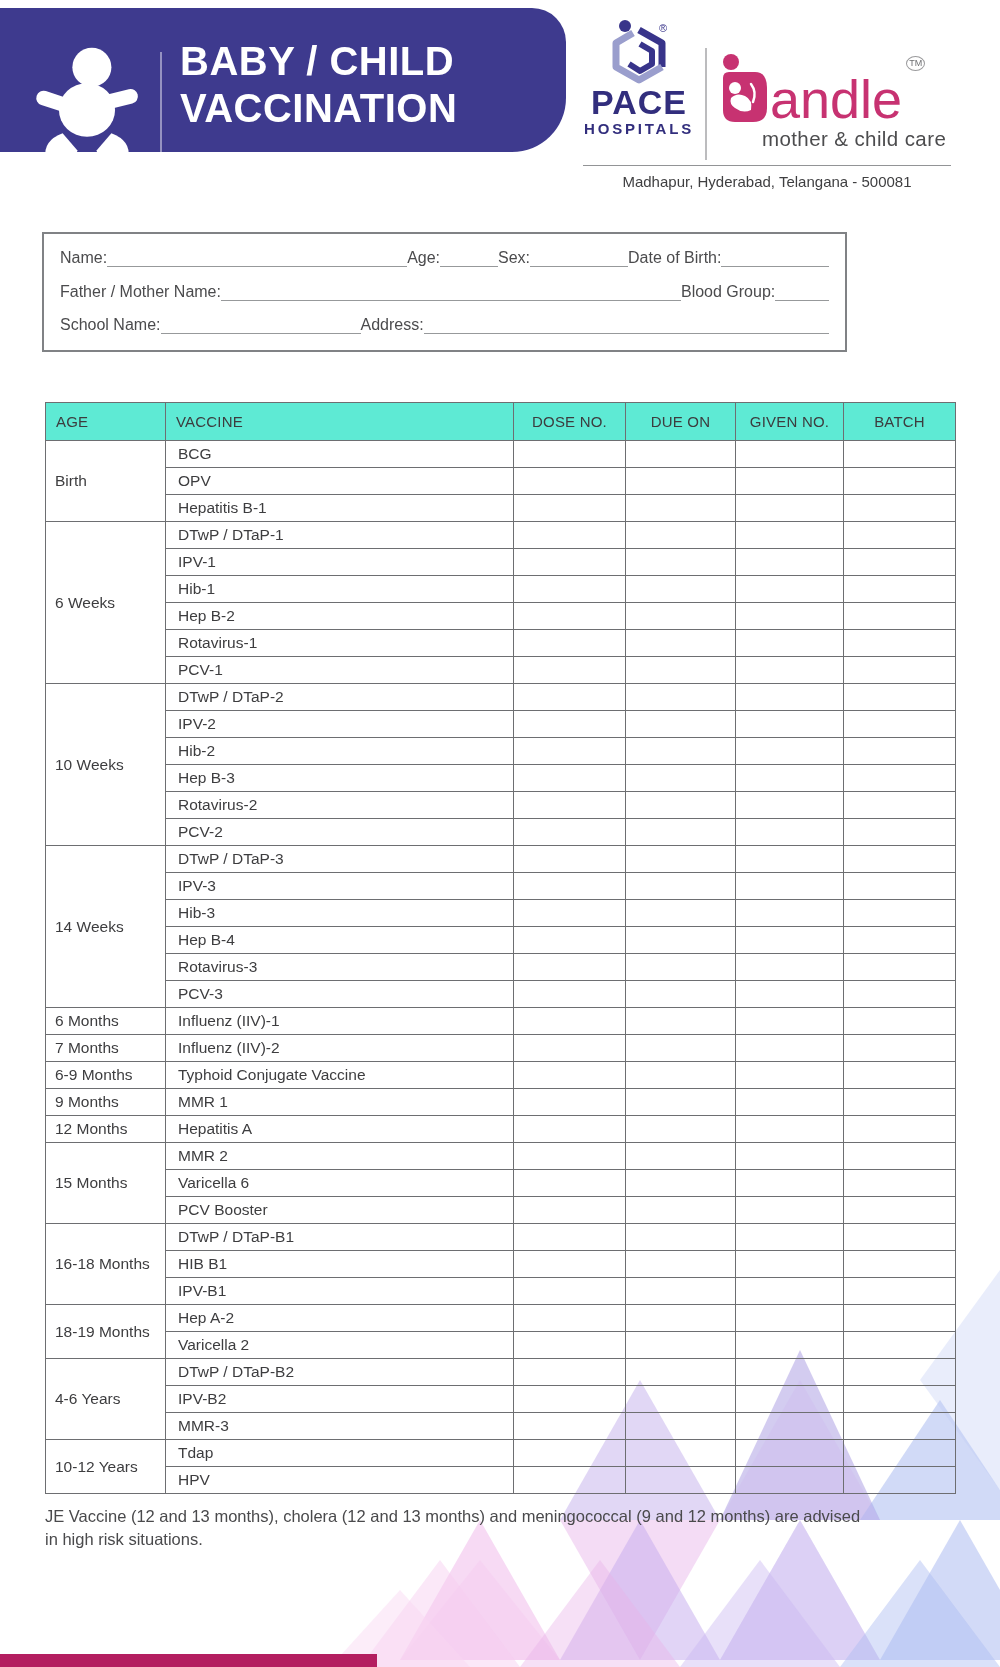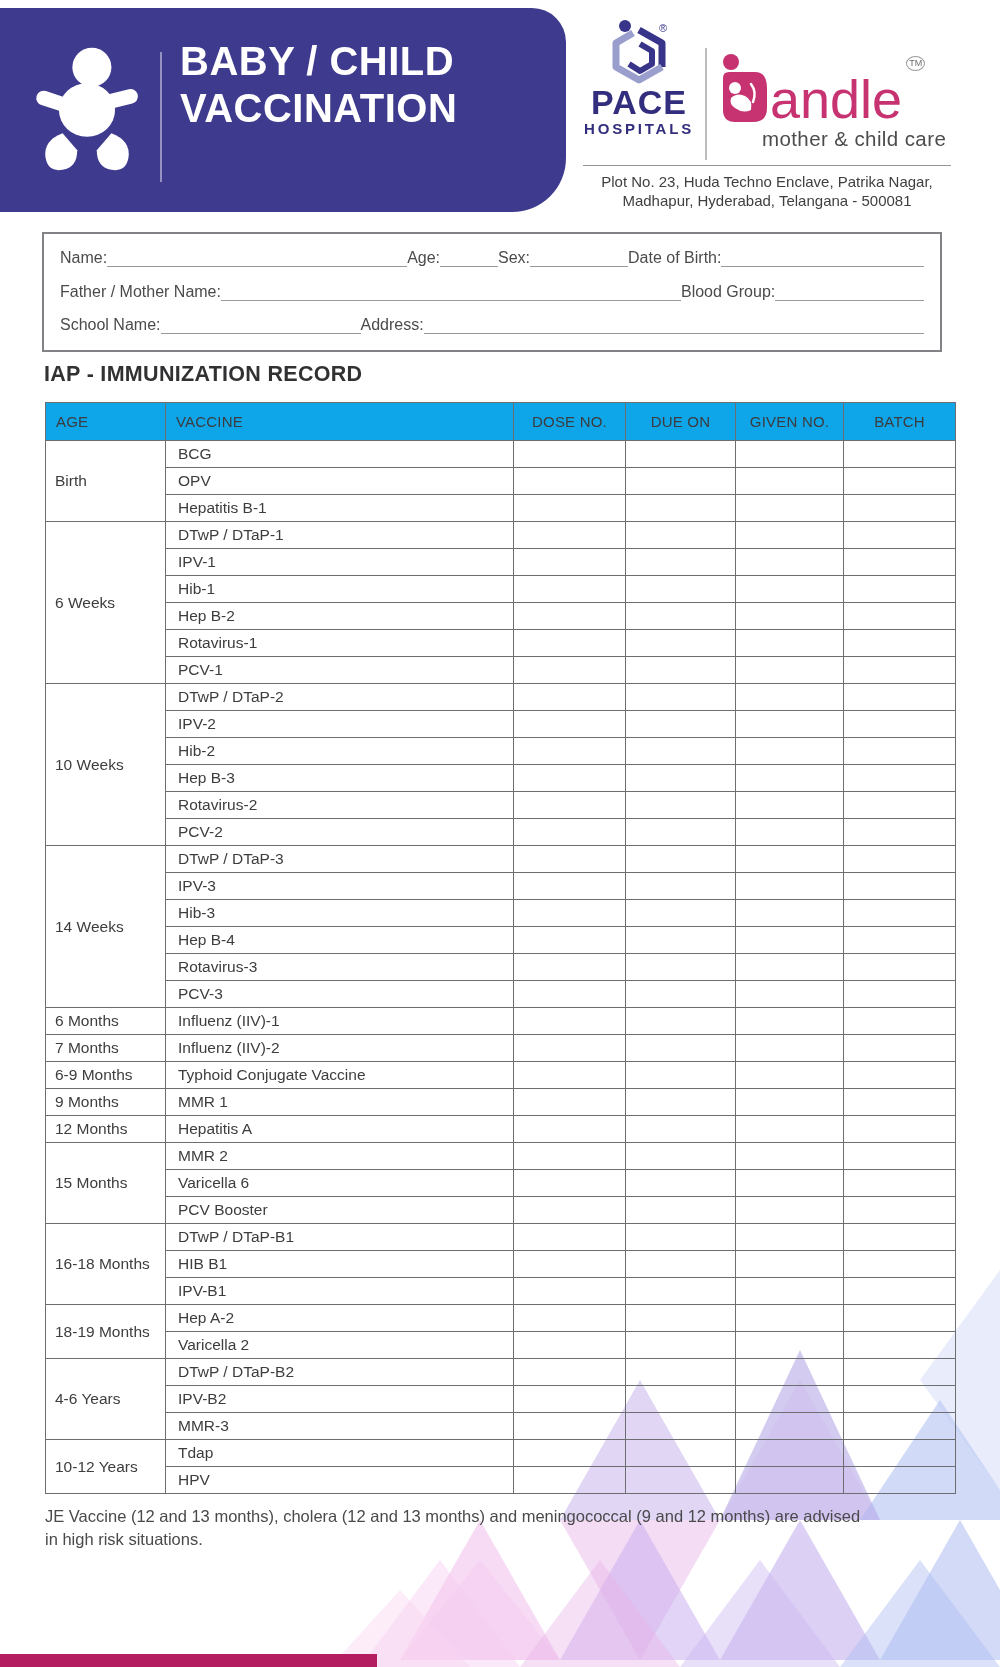--- a/index.html
+++ b/index.html
@@ -4,21 +4,21 @@
 <style>
   html,body{margin:0;padding:0;background:#ffffff;}
   .page{
     position:relative;width:1000px;height:1667px;background:#ffffff;overflow:hidden;
     font-family:"Liberation Sans", sans-serif;color:#414042;
   }
   
   .decor{position:absolute;left:330px;top:1230px;width:670px;height:437px;z-index:0;}
   
   .banner{
-    position:absolute;left:0;top:8px;width:566px;height:204px;
+    position:absolute;left:0;top:8px;width:566px;height:144px;
     background:#3e3a8e;border-radius:0 34px 54px 0;z-index:2;
   }
   .baby-icon{position:absolute;left:26px;top:34px;width:122px;height:136px;}
   .banner-divider{position:absolute;left:160px;top:44px;width:2px;height:130px;background:rgba(255,255,255,.45);}
   .banner-title{
     position:absolute;left:180px;top:30px;color:#ffffff;font-weight:bold;
     font-size:40px;line-height:47px;letter-spacing:.5px;white-space:nowrap;
   }
   
   .brand{position:absolute;left:583px;top:14px;width:372px;height:196px;z-index:2;}
@@ -31,40 +31,40 @@
   .dandle-logo{position:absolute;left:134px;top:40px;width:238px;}
   .dandle-row{display:flex;align-items:flex-end;}
   .dandle-glyph{width:52px;height:70px;flex:0 0 auto;}
   .dandle-name{font-size:54px;font-weight:normal;color:#c73271;line-height:50px;letter-spacing:0px;margin-left:1px;}
   .dandle-tm{font-size:9px;color:#6d6e71;border:1px solid #9a9a9c;border-radius:50%;padding:2px 2px;align-self:flex-start;margin-left:4px;margin-top:2px;line-height:9px;}
   .dandle-tagline{font-size:20.5px;color:#4c4c4e;margin-top:3px;letter-spacing:.4px;margin-left:45px;}
   .brand-rule{position:absolute;left:0;top:151px;width:368px;height:1px;background:#929496;}
   .brand-address{position:absolute;left:0;top:158px;width:368px;text-align:center;font-size:15px;line-height:19px;color:#3f3f41;}
   
   .patient-box{
-    position:absolute;left:42px;top:232px;width:900px;height:120px;border:2px solid #808285;
+    position:absolute;left:42px;top:232px;width:805px;height:120px;border:2px solid #808285;
     z-index:2;background:#ffffff;box-sizing:border-box;
     display:flex;flex-direction:column;justify-content:space-evenly;padding:0 16px;
   }
   .p-row{display:flex;align-items:flex-end;font-size:16px;color:#4b4b4d;}
   .p-label{white-space:nowrap;padding-bottom:1px;}
   .p-line{border-bottom:1px solid #97999b;height:17px;margin-bottom:1px;}
   
   .record-title{
     position:absolute;left:44px;top:362px;font-size:21.5px;font-weight:800;color:#313133;
     letter-spacing:.3px;z-index:2;
   }
   
   .rec-table{
     position:absolute;left:45px;top:402px;width:910px;border-collapse:collapse;table-layout:fixed;
     z-index:2;font-size:15.5px;color:#3d3d3f;
   }
   .rec-table th,.rec-table td{border:1px solid #6d6e71;box-sizing:border-box;}
   .rec-table th{
-    background:#0ea5e9;height:38px;font-weight:500;text-align:left;padding:0 0 0 10px;
+    background:#5eead4;height:38px;font-weight:500;text-align:left;padding:0 0 0 10px;
     font-size:15px;color:#3c3c3e;letter-spacing:.2px;
   }
   .rec-table th.c-center{text-align:center;padding:0;}
   .rec-table td{height:27px;background:transparent;padding:0;}
   .age-cell{padding-left:9px !important;vertical-align:middle;}
   .vaccine-cell{padding-left:12px !important;vertical-align:middle;}
   
   .note{
     position:absolute;left:45px;top:1505px;width:820px;font-size:16.5px;line-height:23px;
     color:#4a4a4c;z-index:2;
@@ -139,21 +139,20 @@
           <path d="M14 44 Q20 38 28 42 Q36 46 34 56 Q26 60 18 54 Q12 50 14 44 Z" fill="#ffffff"></path>
           <path d="M34 30 Q40 38 36 48" fill="none" stroke="#ffffff" stroke-width="2.5" stroke-linecap="round"></path>
         </svg>
         <span class="dandle-name">andle</span>
         <span class="dandle-tm">TM</span>
       </div>
       <div class="dandle-tagline">mother &amp; child care</div>
     </div>
     <div class="brand-rule"></div>
     <div class="brand-address">
-      <div>Plot No. 23, Huda Techno Enclave, Patrika Nagar,</div>
       <div>Madhapur, Hyderabad, Telangana - 500081</div>
     </div>
   </div>
 
   <div class="patient-box">
     <div class="p-row">
       <span class="p-label">Name:</span>
       <span class="p-line" style="width:300px"></span>
       <span class="p-label">Age:</span>
       <span class="p-line" style="width:58px"></span>
@@ -169,21 +168,20 @@
       <span class="p-line" style="flex:1"></span>
     </div>
     <div class="p-row">
       <span class="p-label">School Name:</span>
       <span class="p-line" style="width:200px"></span>
       <span class="p-label">Address:</span>
       <span class="p-line" style="flex:1"></span>
     </div>
   </div>
 
-  <div class="record-title">IAP - IMMUNIZATION RECORD</div>
 
   <table class="rec-table">
     <colgroup>
       <col style="width:120px">
         <col style="width:348px">
         <col style="width:112px">
       <col style="width:110px">
         <col style="width:108px">
         <col style="width:112px">
     </colgroup>

